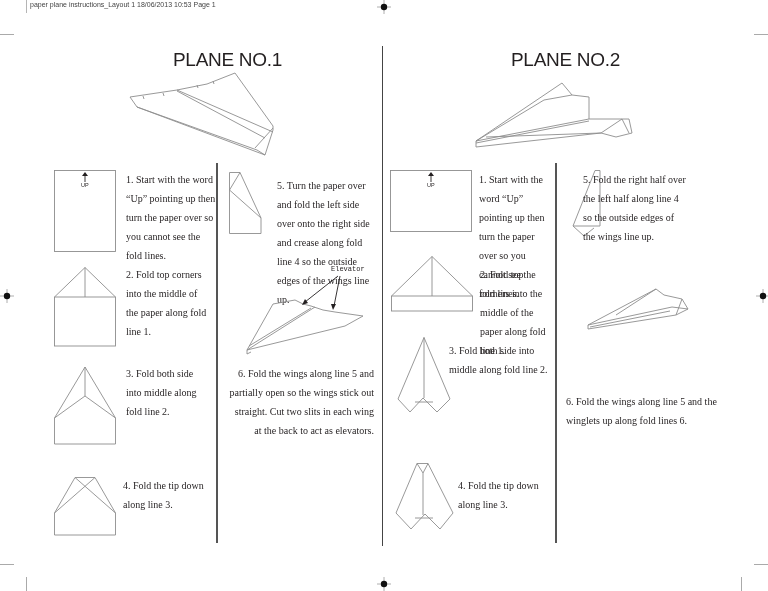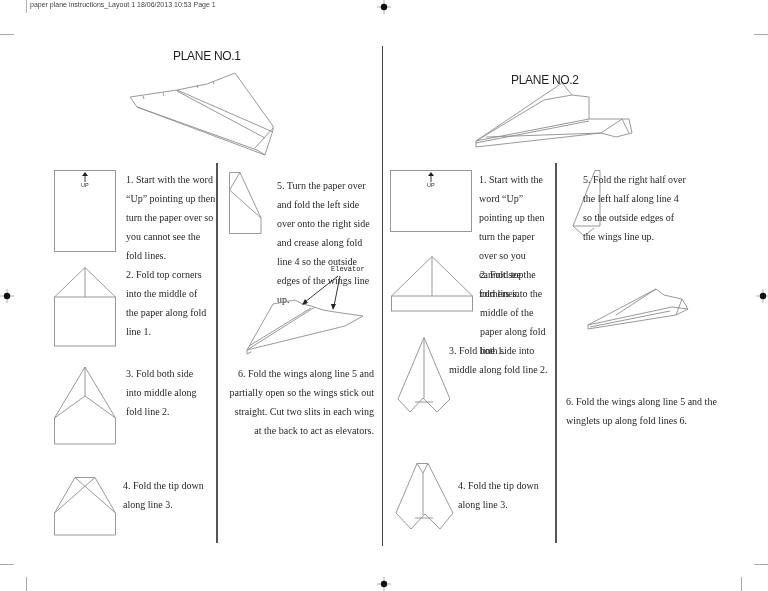--- a/index.html
+++ b/index.html
@@ -1,21 +1,21 @@
 <!DOCTYPE html>
 <html><head>
 <meta charset="utf-8">
 <style>
   html, body { margin: 0; padding: 0; background: #ffffff; }
   body { width: 768px; height: 591px; position: relative; overflow: hidden; font-family: "Liberation Sans", sans-serif; color: #231f20; }
   .slug { position: absolute; left: 26px; top: 0; height: 13px; border-left: 1px solid #b5b5b5; padding-left: 3px; font-size: 7px; line-height: 10px; color: #444; font-family: "Liberation Sans", sans-serif; white-space: nowrap; }
   .reg { position: absolute; width: 14px; height: 14px; }
   .crop { position: absolute; background: #aaa; }
   .divider { position: absolute; width: 2px; background: #555; }
-  .title { position: absolute; font-family: "Liberation Sans", sans-serif; font-size: 12px; letter-spacing: -0.3px; color: #231f20; white-space: nowrap; }
+  .title { position: absolute; font-family: "Liberation Sans", sans-serif; font-size: 19px; letter-spacing: -0.3px; color: #231f20; white-space: nowrap; }
   .step-text { position: absolute; font-family: "Liberation Serif", serif; font-size: 10px; line-height: 19px; color: #231f20; }
   .label-small { position: absolute; font-family: Liberation Mono, monospace; font-size: 7px; color: #231f20; }
   svg.art { position: absolute; overflow: visible; }
   svg.art * { fill: none; stroke: #8d8d8d; stroke-width: 0.9; }
   svg.art .dark { stroke: #231f20; }
   svg.art .fill-dark { fill: #231f20; stroke: none; }
   svg.art text { fill: #231f20; stroke: none; font-family: "Liberation Sans", sans-serif; font-size: 5.5px; }
 </style>
 </head>
 <body>
@@ -112,21 +112,21 @@
   <line x1="2" y1="78" x2="70" y2="35"></line>
   <line x1="4" y1="74" x2="66" y2="36"></line>
   <polyline points="2,78 2,82 6,80"></polyline>
   <line class="dark" x1="93" y1="4" x2="60" y2="30"></line>
   <line class="dark" x1="95" y1="4" x2="89" y2="34"></line>
   <polygon class="fill-dark" points="57,33 60,27 63,31"></polygon>
   <polygon class="fill-dark" points="88,38 86,32 91,32"></polygon>
 </svg>
 <div class="step-text" style="left:228px;top:364px;width:146px;text-align:right;">6. Fold the wings along line 5 and partially open so the wings stick out straight. Cut two slits in each wing at the back to act as elevators.</div>
 
-<div class="title" style="left:511px;top:49px;margin-top:24px;">PLANE NO.2</div>
+<div class="title" style="left:511px;top:49px;">PLANE NO.2</div>
 
 <svg class="art" style="left:474px;top:75px;" width="165" height="80" viewBox="0 0 165 80">
   <polyline points="2,72 2,66 88,8 98,20 115,22 115,44 155,44 158,58 142,62 127,58 2,72"></polyline>
   <line x1="2" y1="66" x2="115" y2="44"></line>
   <line x1="2" y1="68" x2="115" y2="46"></line>
   <line x1="2" y1="66" x2="70" y2="25"></line>
   <line x1="70" y1="25" x2="98" y2="20"></line>
   <line x1="127" y1="58" x2="148" y2="44"></line>
   <line x1="148" y1="44" x2="155" y2="58"></line>
   <line x1="12" y1="62" x2="127" y2="58"></line>

